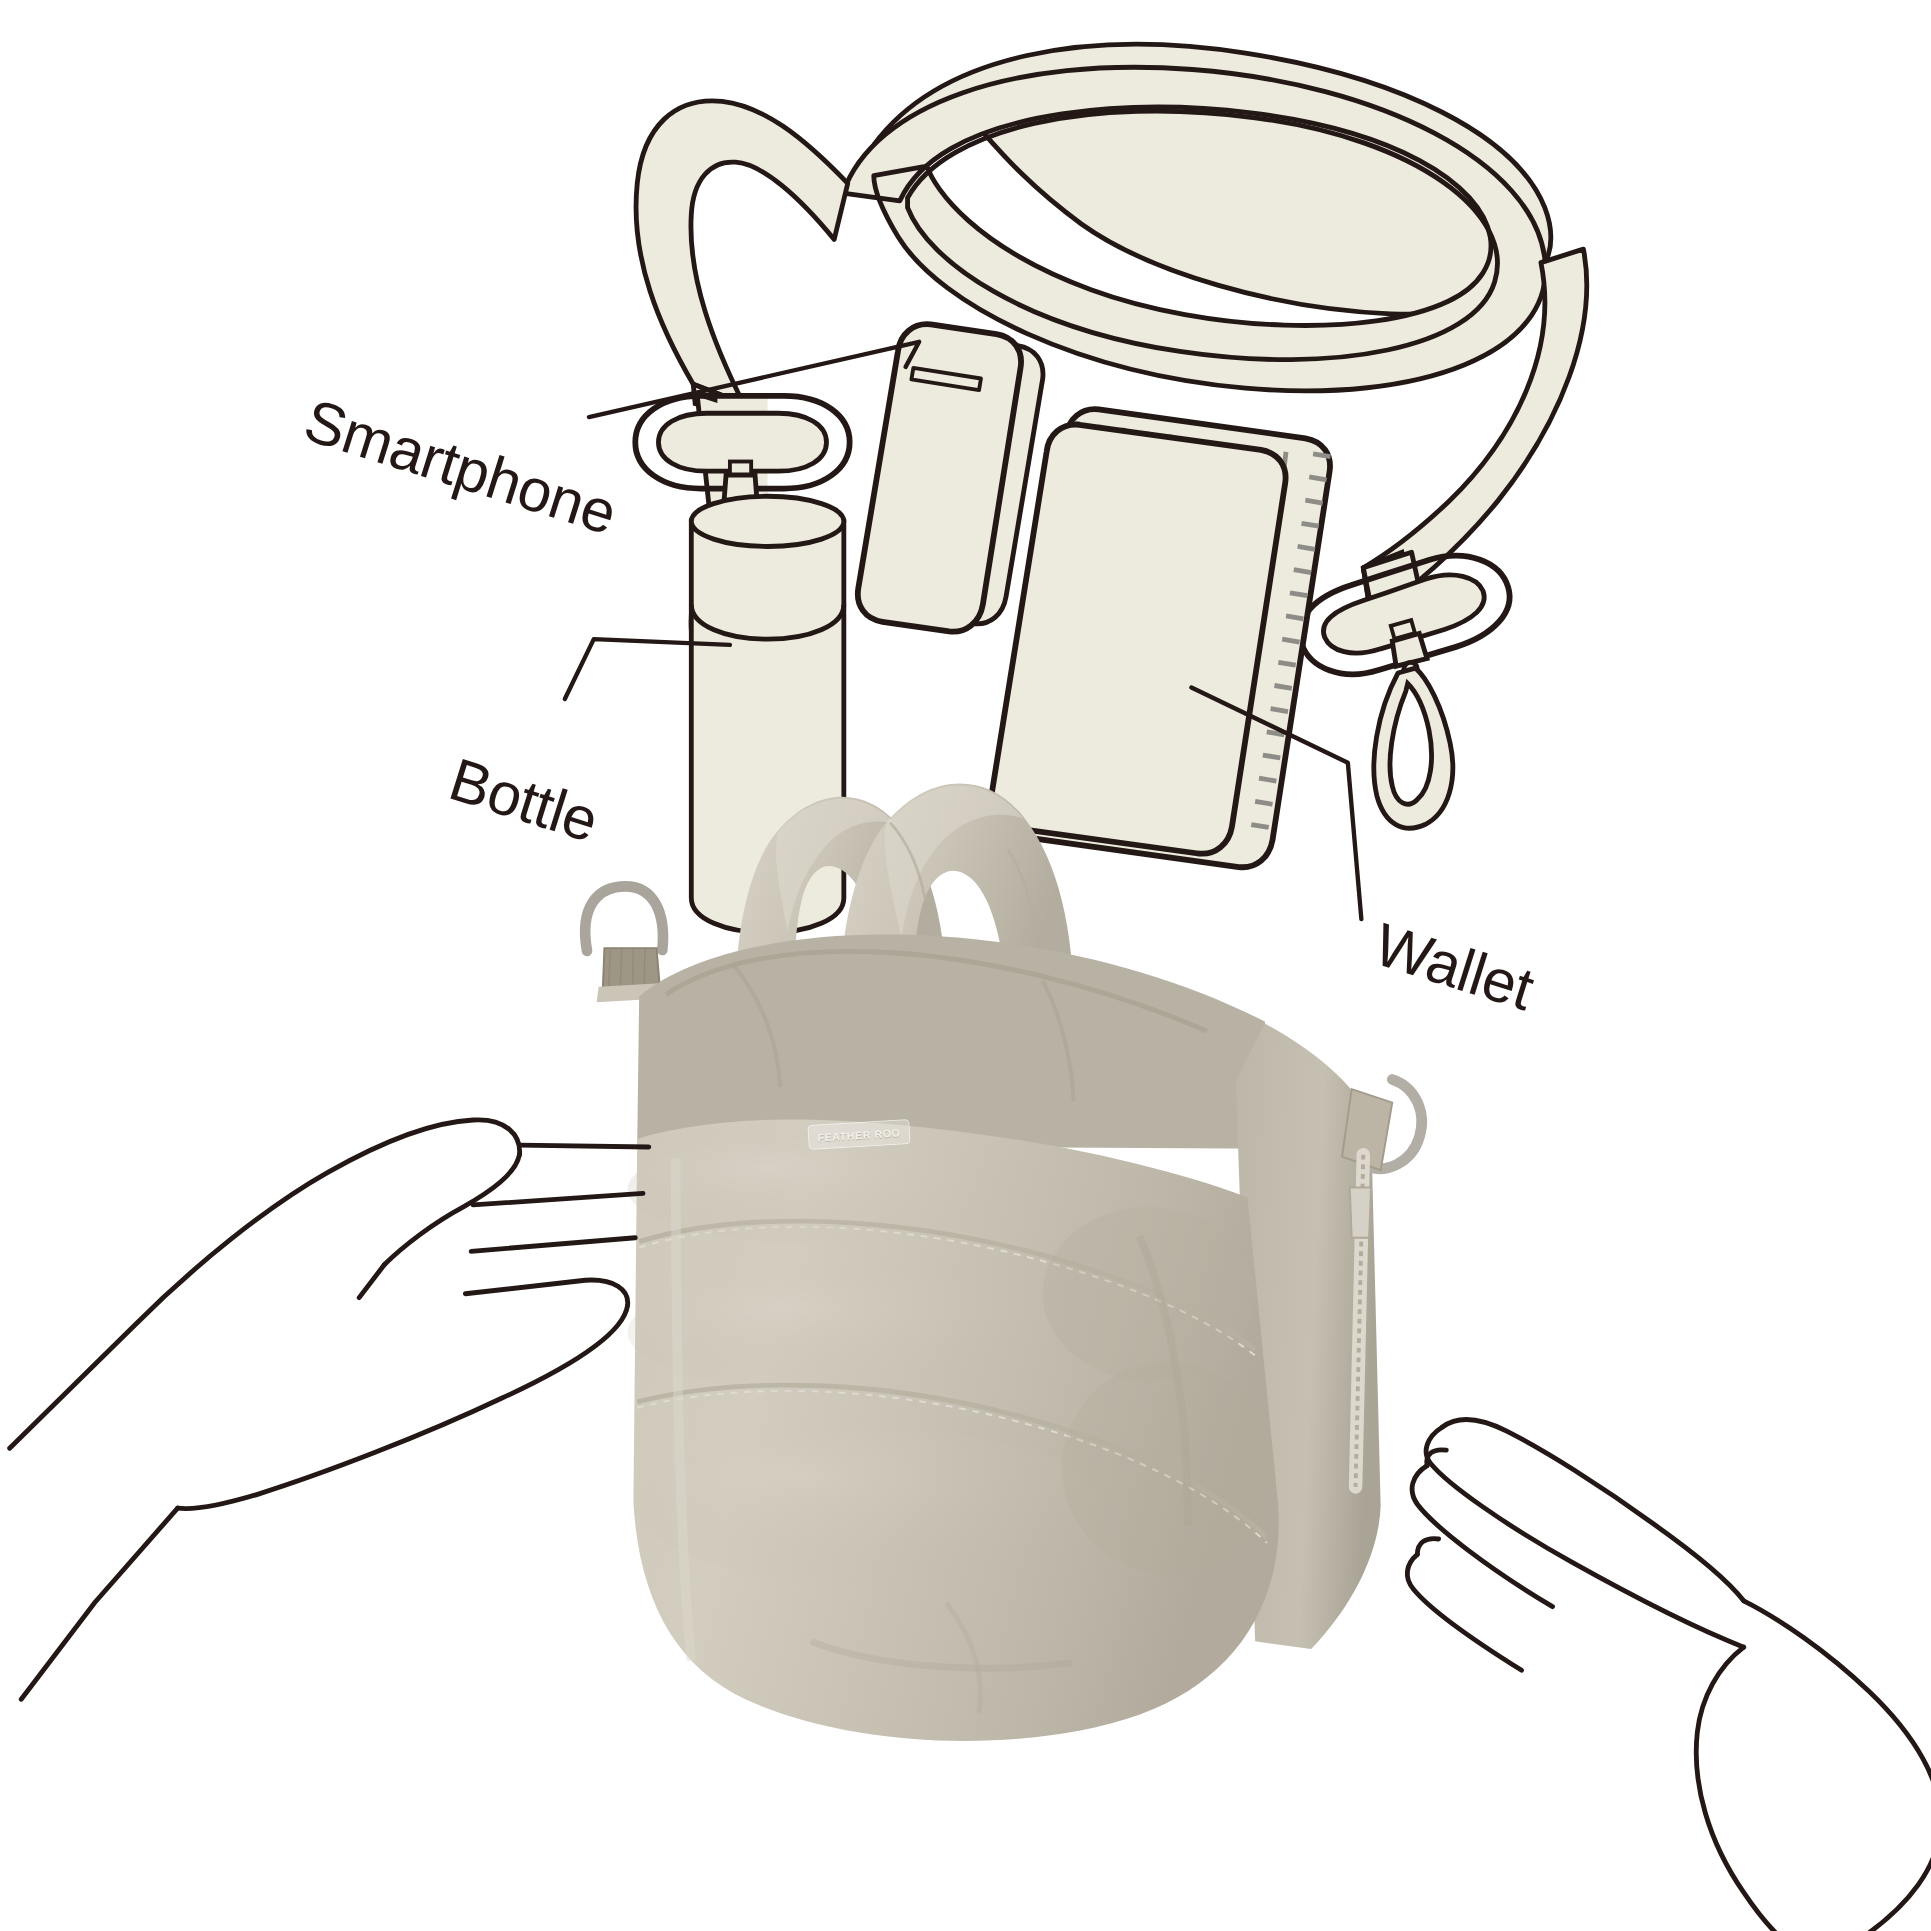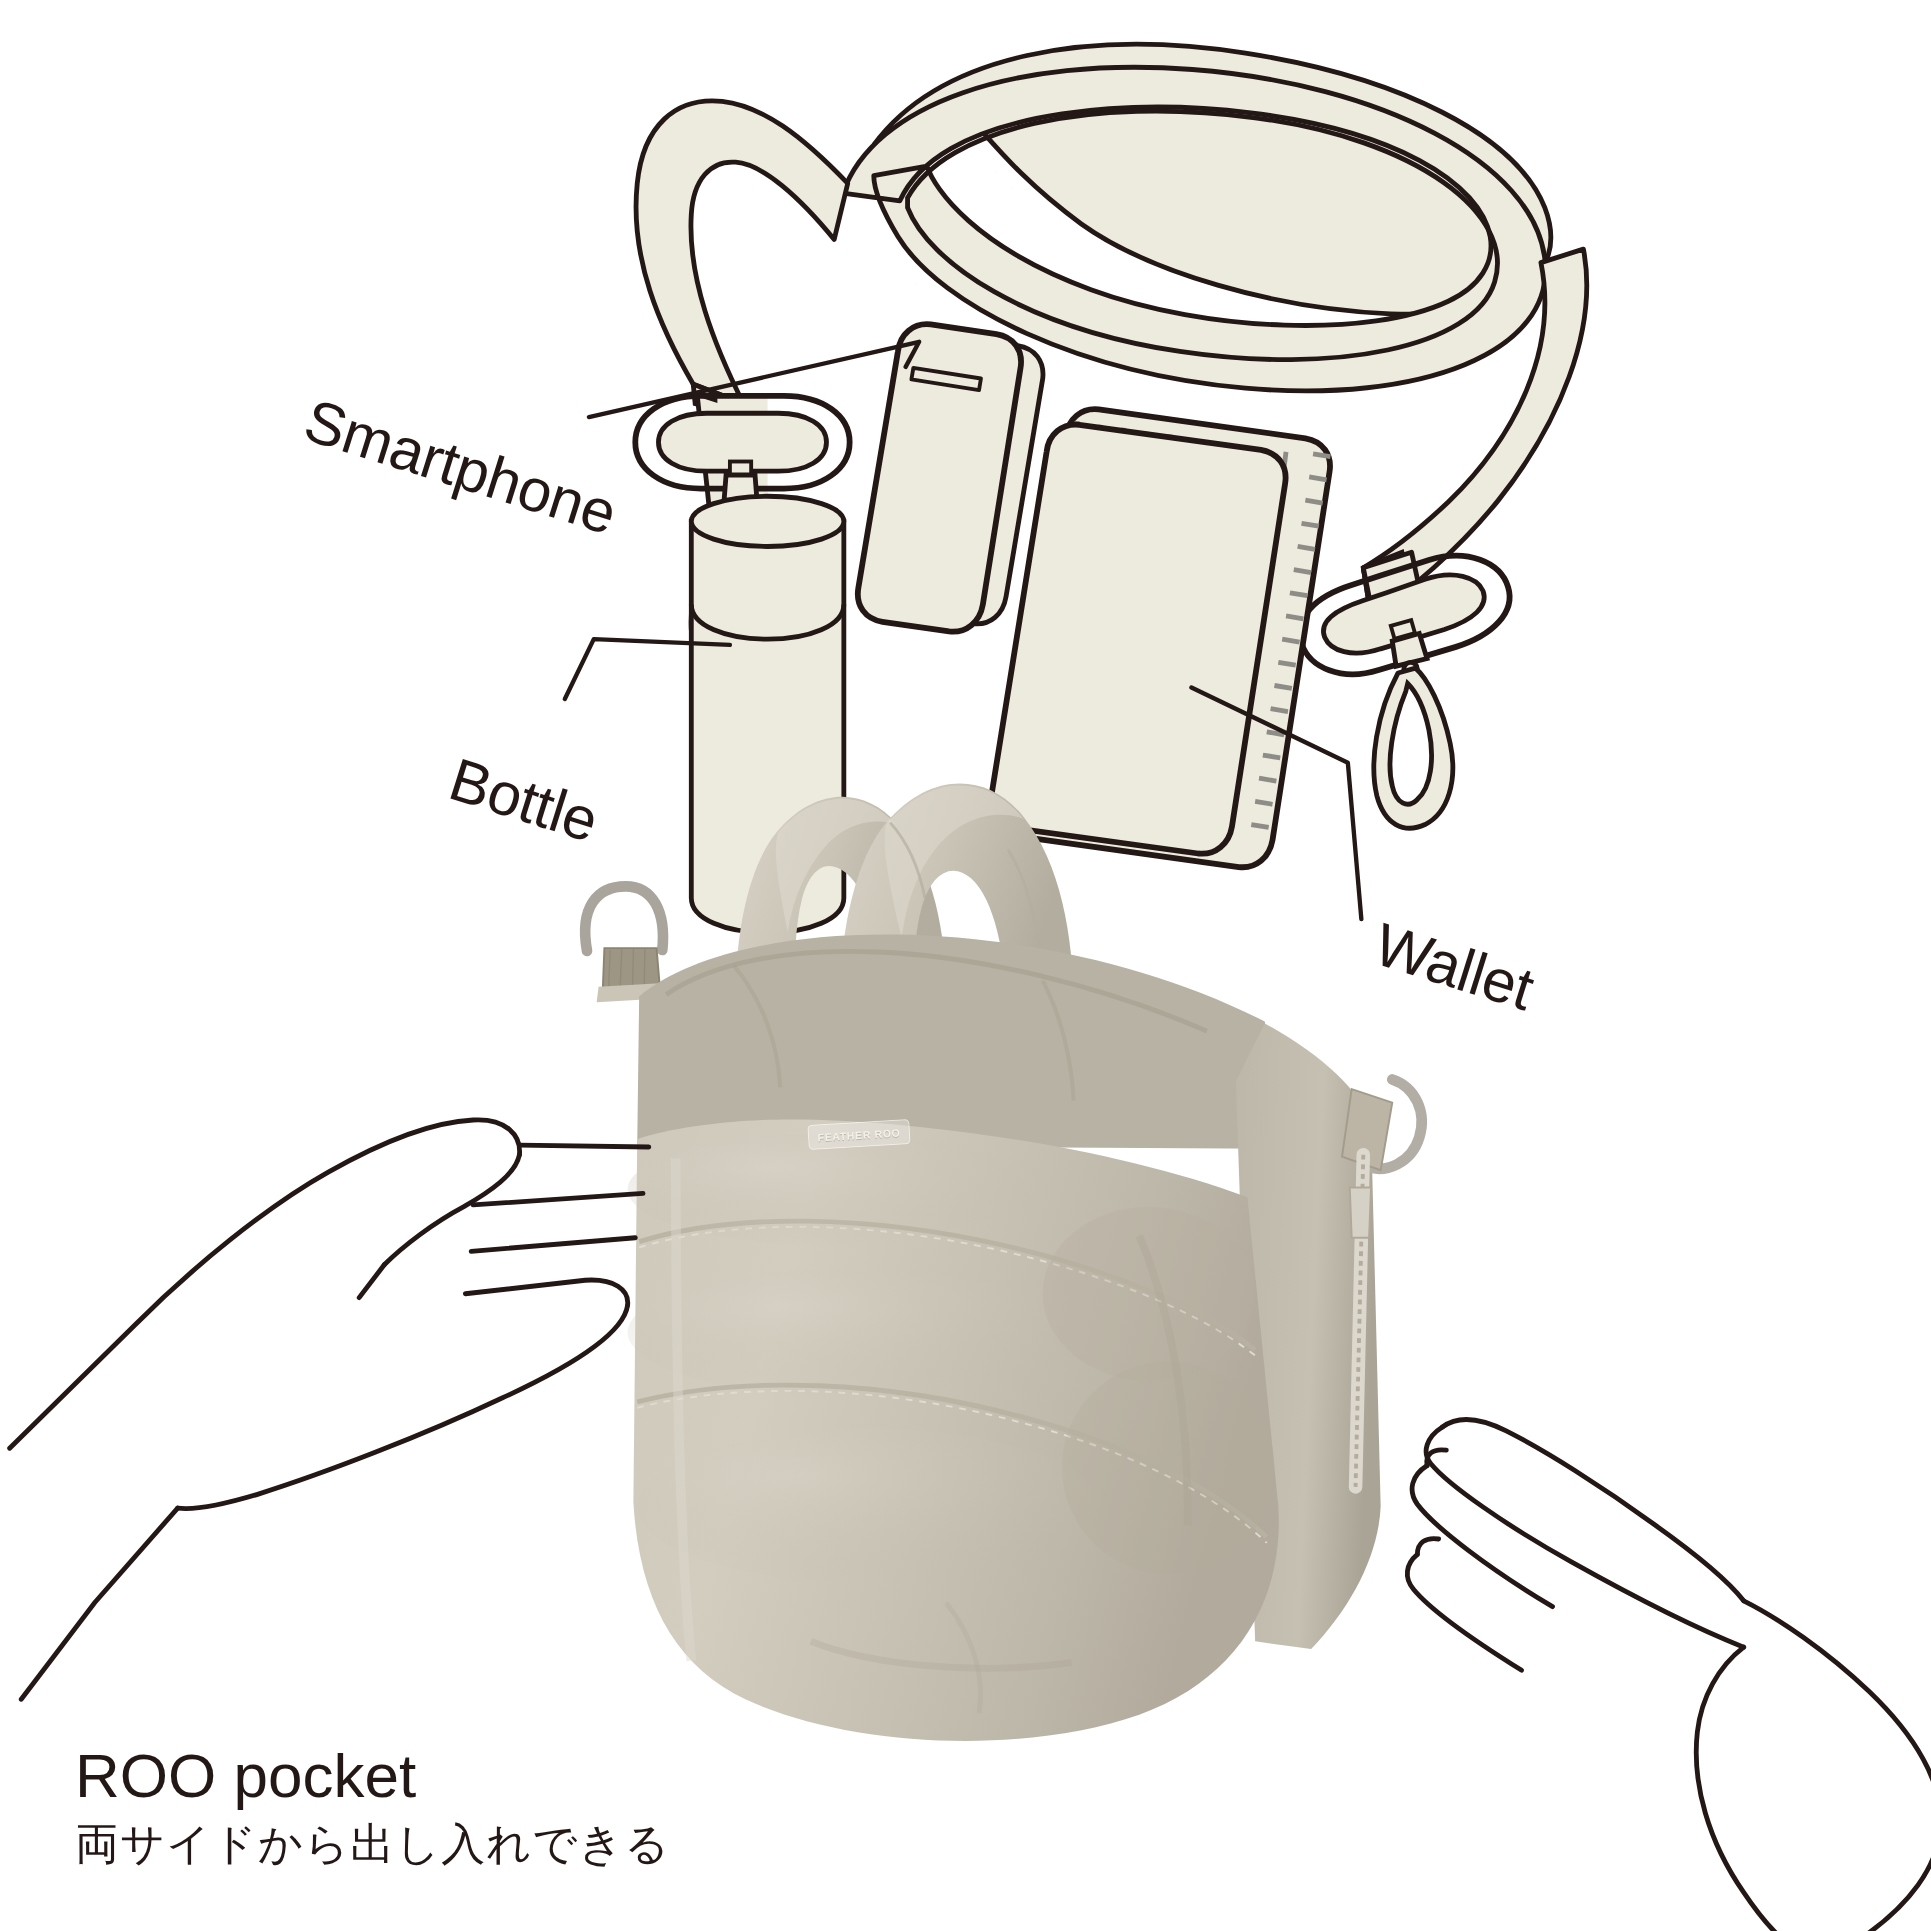--- a/index.html
+++ b/index.html
@@ -308,19 +308,15 @@
   <div class="lbl" id="lbl-smartphone">Smartphone</div>
 
   <div class="lbl" id="lbl-bottle">Bottle</div>
 
   <div class="lbl" id="lbl-wallet">Wallet</div>
 
   <div id="brandtag">
     <div class="bt">FEATHER ROO</div>
   </div>
 
-  <div id="caption">
-    <div class="cap-title">ROO pocket</div>
-    <div class="cap-sub">両サイドから出し入れできる</div>
-  </div>
 
 </div>
 
 
 </body></html>

